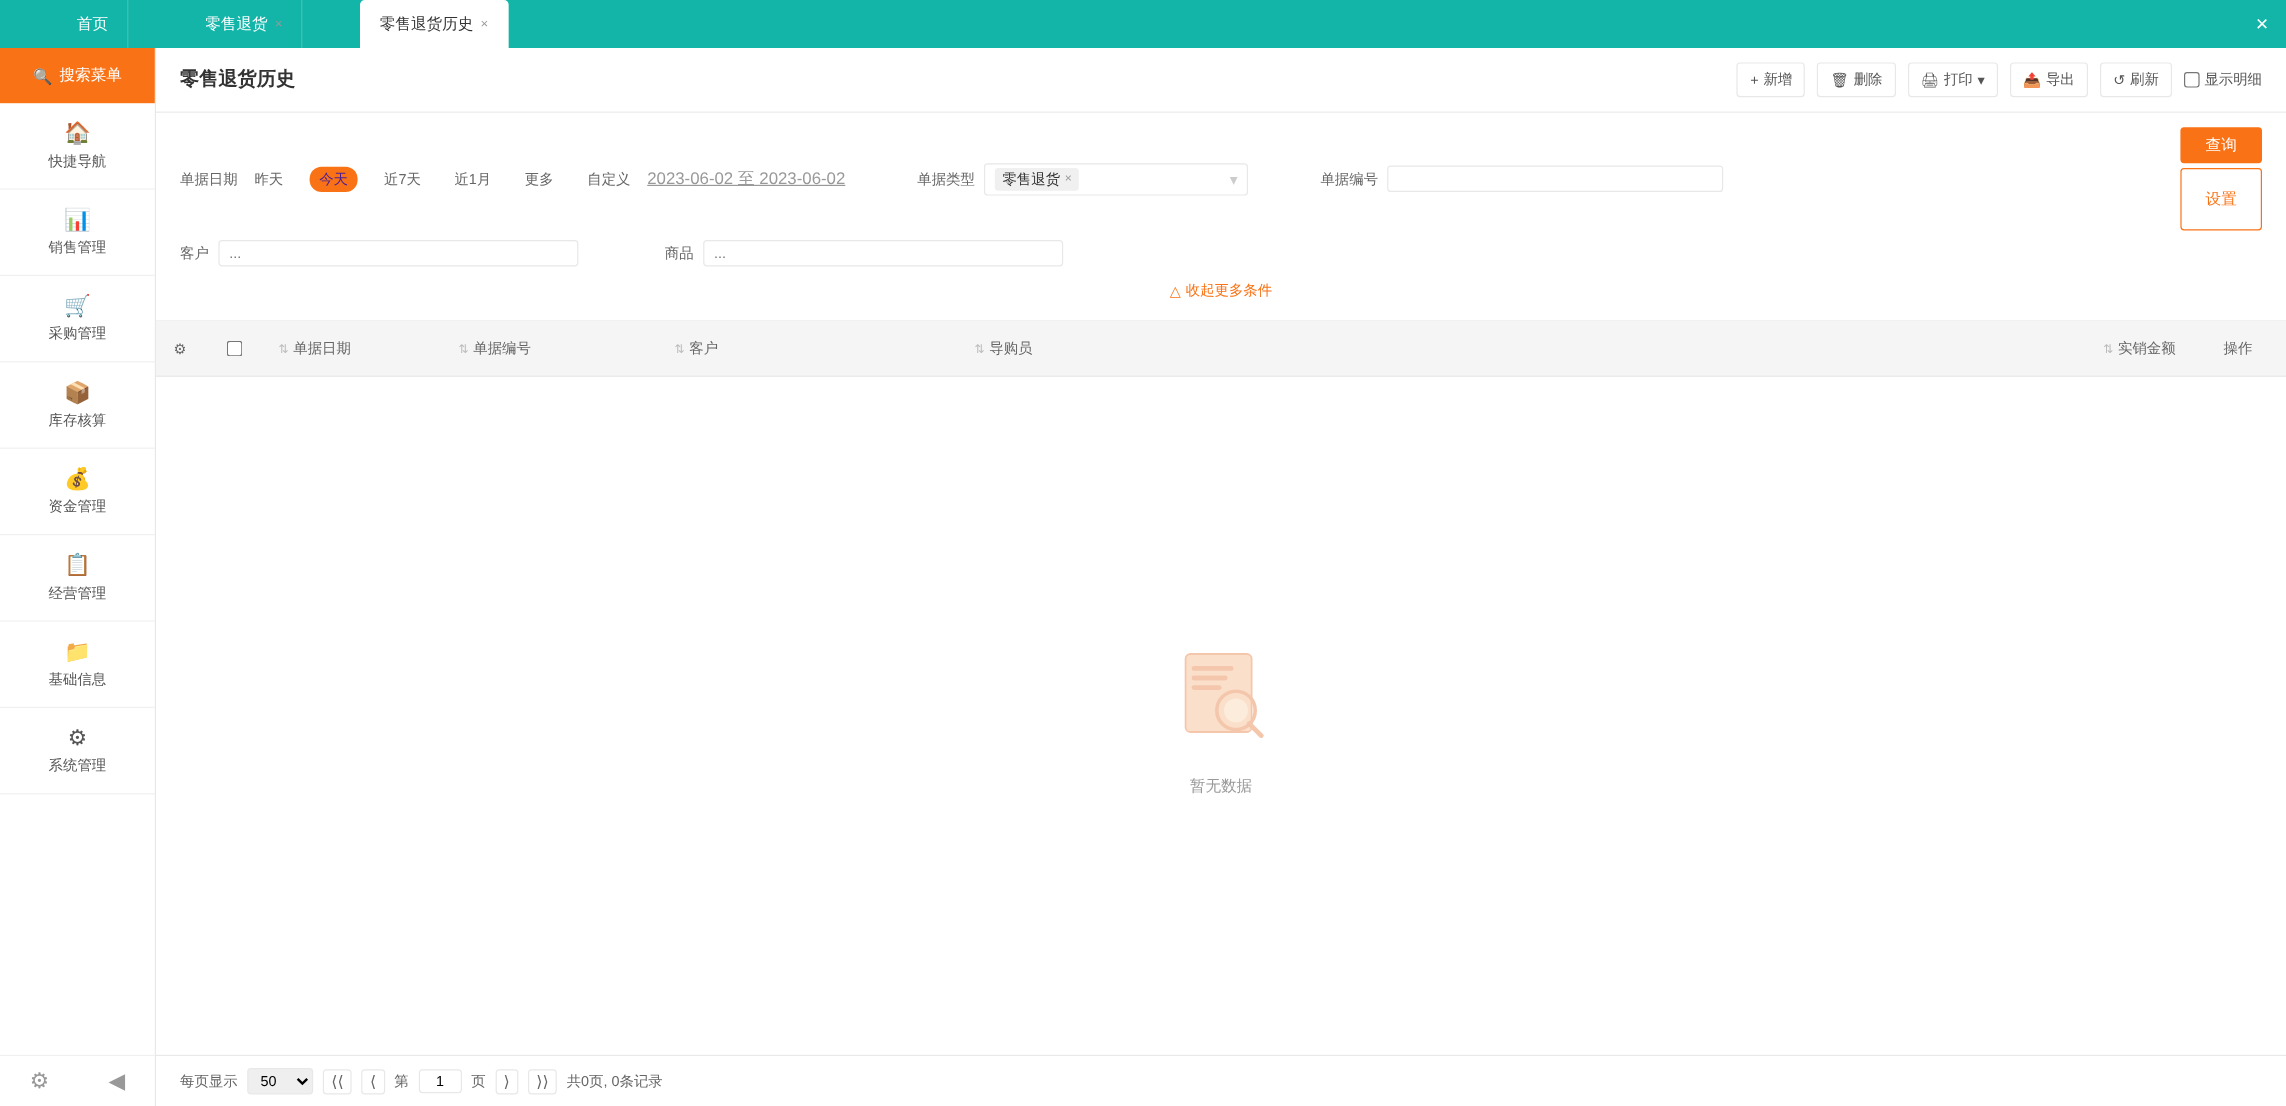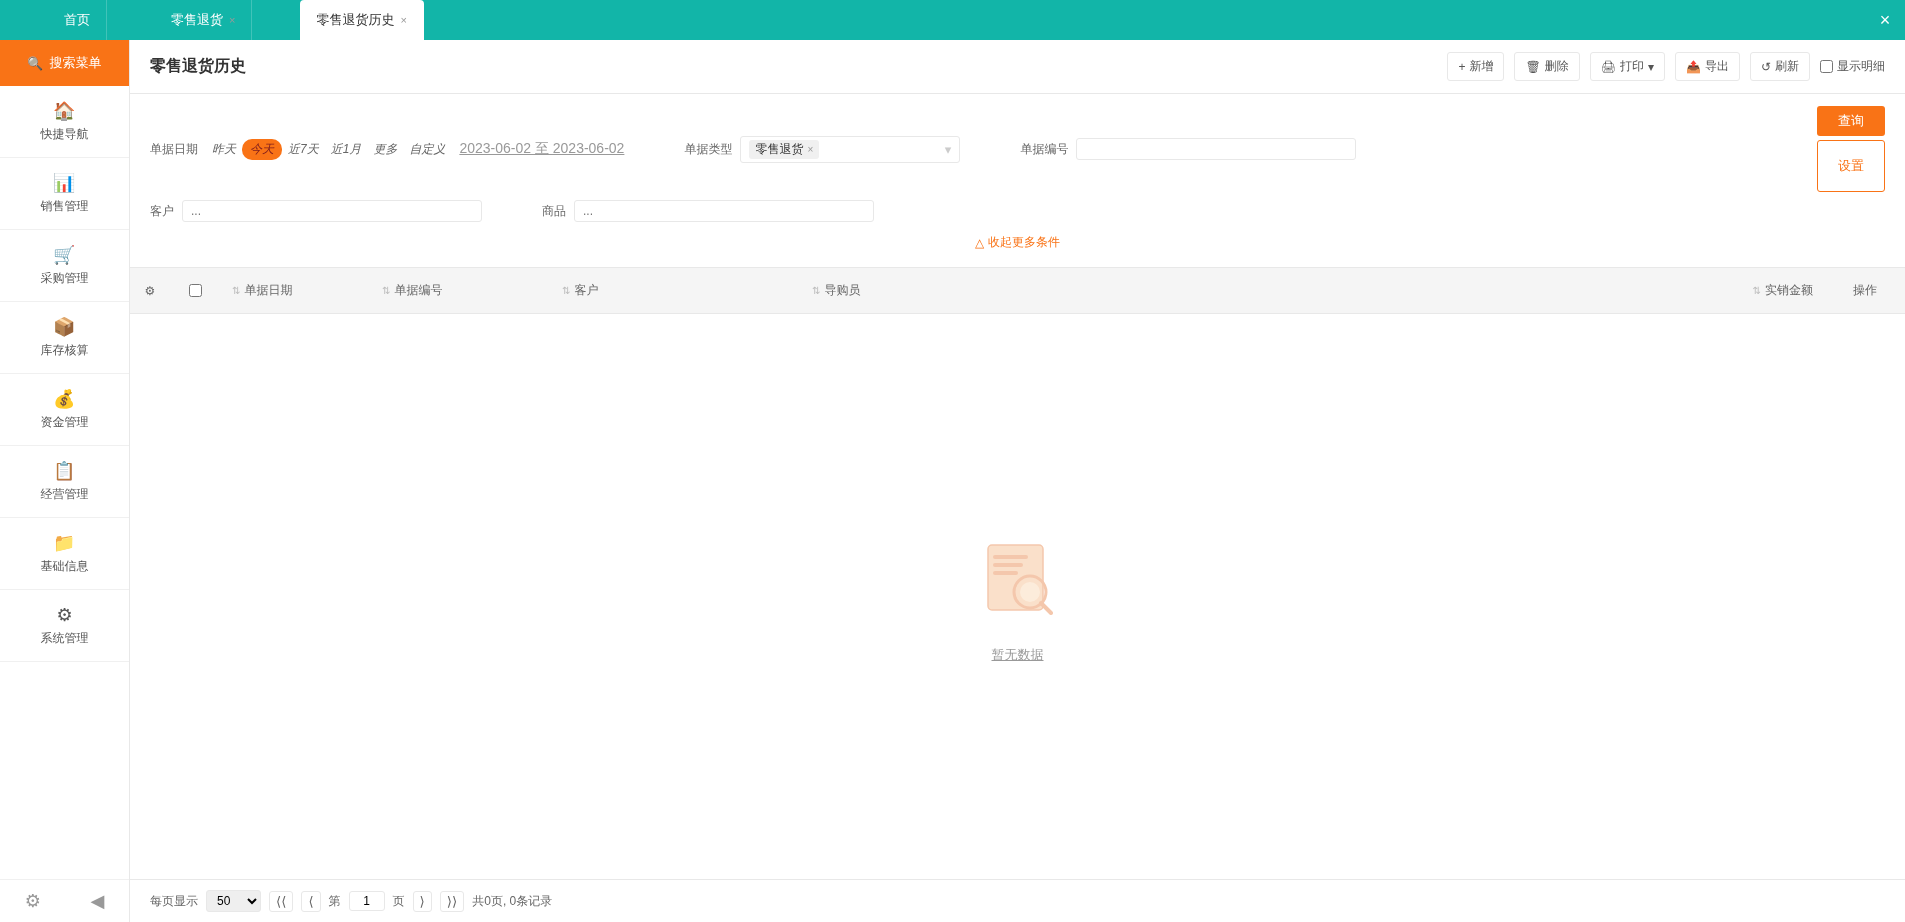--- a/index.html
+++ b/index.html
@@ -31,23 +31,23 @@
     .page-title { font-size: 16px; font-weight: bold; color: #333; }
     .header-actions { display: flex; align-items: center; gap: 10px; }
     .action-btn { display: flex; align-items: center; gap: 4px; padding: 5px 10px; border: 1px solid #e8e8e8; border-radius: 3px; background: #fff; cursor: pointer; color: #555; font-size: 12px; }
     .checkbox-label { display: flex; align-items: center; gap: 4px; font-size: 12px; color: #555; }
 
     
     .filter-area { background: #fff; padding: 12px 20px; border-bottom: 1px solid #e8e8e8; }
     .filter-row { display: flex; align-items: center; gap: 20px; margin-bottom: 8px; }
     .filter-field { display: flex; align-items: center; gap: 8px; }
     .filter-label { color: #666; font-size: 12px; white-space: nowrap; }
-    .date-filters { display: flex; align-items: center; gap: 0; font-style: italic; }
+    .date-filters { display: flex; align-items: center; gap: 16px; }
     .date-btn { padding: 2px 6px; border-radius: 3px; cursor: pointer; font-size: 12px; color: #666; }
-    .date-btn.active { background: #f97316; color: #7f1d1d; border-radius: 10px; padding: 2px 8px; }
+    .date-btn.active { background: #f97316; color: #4c1d95; border-radius: 10px; padding: 2px 8px; }
     .date-range { color: #999; font-size: 14px; text-decoration: underline; }
     .filter-select { display: flex; align-items: center; gap: 4px; border: 1px solid #e8e8e8; border-radius: 3px; padding: 3px 8px; min-width: 180px; background: #fff; }
     .filter-select-tag { background: #f0f0f0; padding: 1px 6px; border-radius: 3px; font-size: 12px; display: flex; align-items: center; gap: 4px; }
     .tag-close { cursor: pointer; color: #999; font-size: 10px; }
     .filter-input { border: 1px solid #e8e8e8; border-radius: 3px; padding: 3px 8px; min-width: 200px; font-size: 12px; color: #999; }
     .collapse-btn { display: flex; align-items: center; justify-content: center; gap: 4px; color: #f97316; font-size: 12px; cursor: pointer; padding: 4px 0; }
     .second-row { display: flex; align-items: center; gap: 20px; }
 
     
     .query-btn { background: #f97316; color: #fff; border: none; padding: 6px 20px; border-radius: 3px; cursor: pointer; font-size: 13px; }
@@ -63,21 +63,21 @@
     .col-date { width: 150px; }
     .col-num { width: 180px; }
     .col-customer { width: 250px; }
     .col-guide { width: 180px; }
     .col-amount { flex: 1; justify-content: flex-end; }
     .col-action { width: 80px; justify-content: center; }
     .col-settings { width: 40px; justify-content: center; }
 
     
     .empty-state { flex: 1; display: flex; flex-direction: column; align-items: center; justify-content: center; gap: 16px; }
-    .empty-text { color: #999; font-size: 13px; text-decoration: underline; }
+    .empty-text { color: #999; font-size: 13px; }
 
     
     .pagination { padding: 10px 20px; background: #fff; border-top: 1px solid #e8e8e8; display: flex; align-items: center; gap: 8px; font-size: 12px; color: #666; }
     .page-size-select { border: 1px solid #e8e8e8; border-radius: 3px; padding: 2px 6px; font-size: 12px; }
     .page-nav-btn { border: 1px solid #e8e8e8; border-radius: 3px; padding: 2px 6px; cursor: pointer; background: #fff; color: #666; }
     .page-input { border: 1px solid #e8e8e8; border-radius: 3px; padding: 2px 4px; width: 36px; text-align: center; font-size: 12px; }
 
     
     .empty-img { opacity: 0.7; }
   </style>
@@ -218,21 +218,21 @@
         </div>
       </div>
 
       <div class="second-row filter-row">
 
         <div class="filter-field">
           <span class="filter-label">客户</span>
           <input class="filter-input" style="min-width: 300px;" placeholder="...">
         </div>
 
-        <div class="filter-field" style="margin-left:40px;">
+        <div class="filter-field" style="margin-left:52px;">
           <span class="filter-label">商品</span>
           <input class="filter-input" style="min-width: 300px;" placeholder="...">
         </div>
       </div>
 
       <div style="display:flex; justify-content:center; margin-top:4px;">
         <div class="collapse-btn">
           <span>△</span>
           <span>收起更多条件</span>
         </div>

